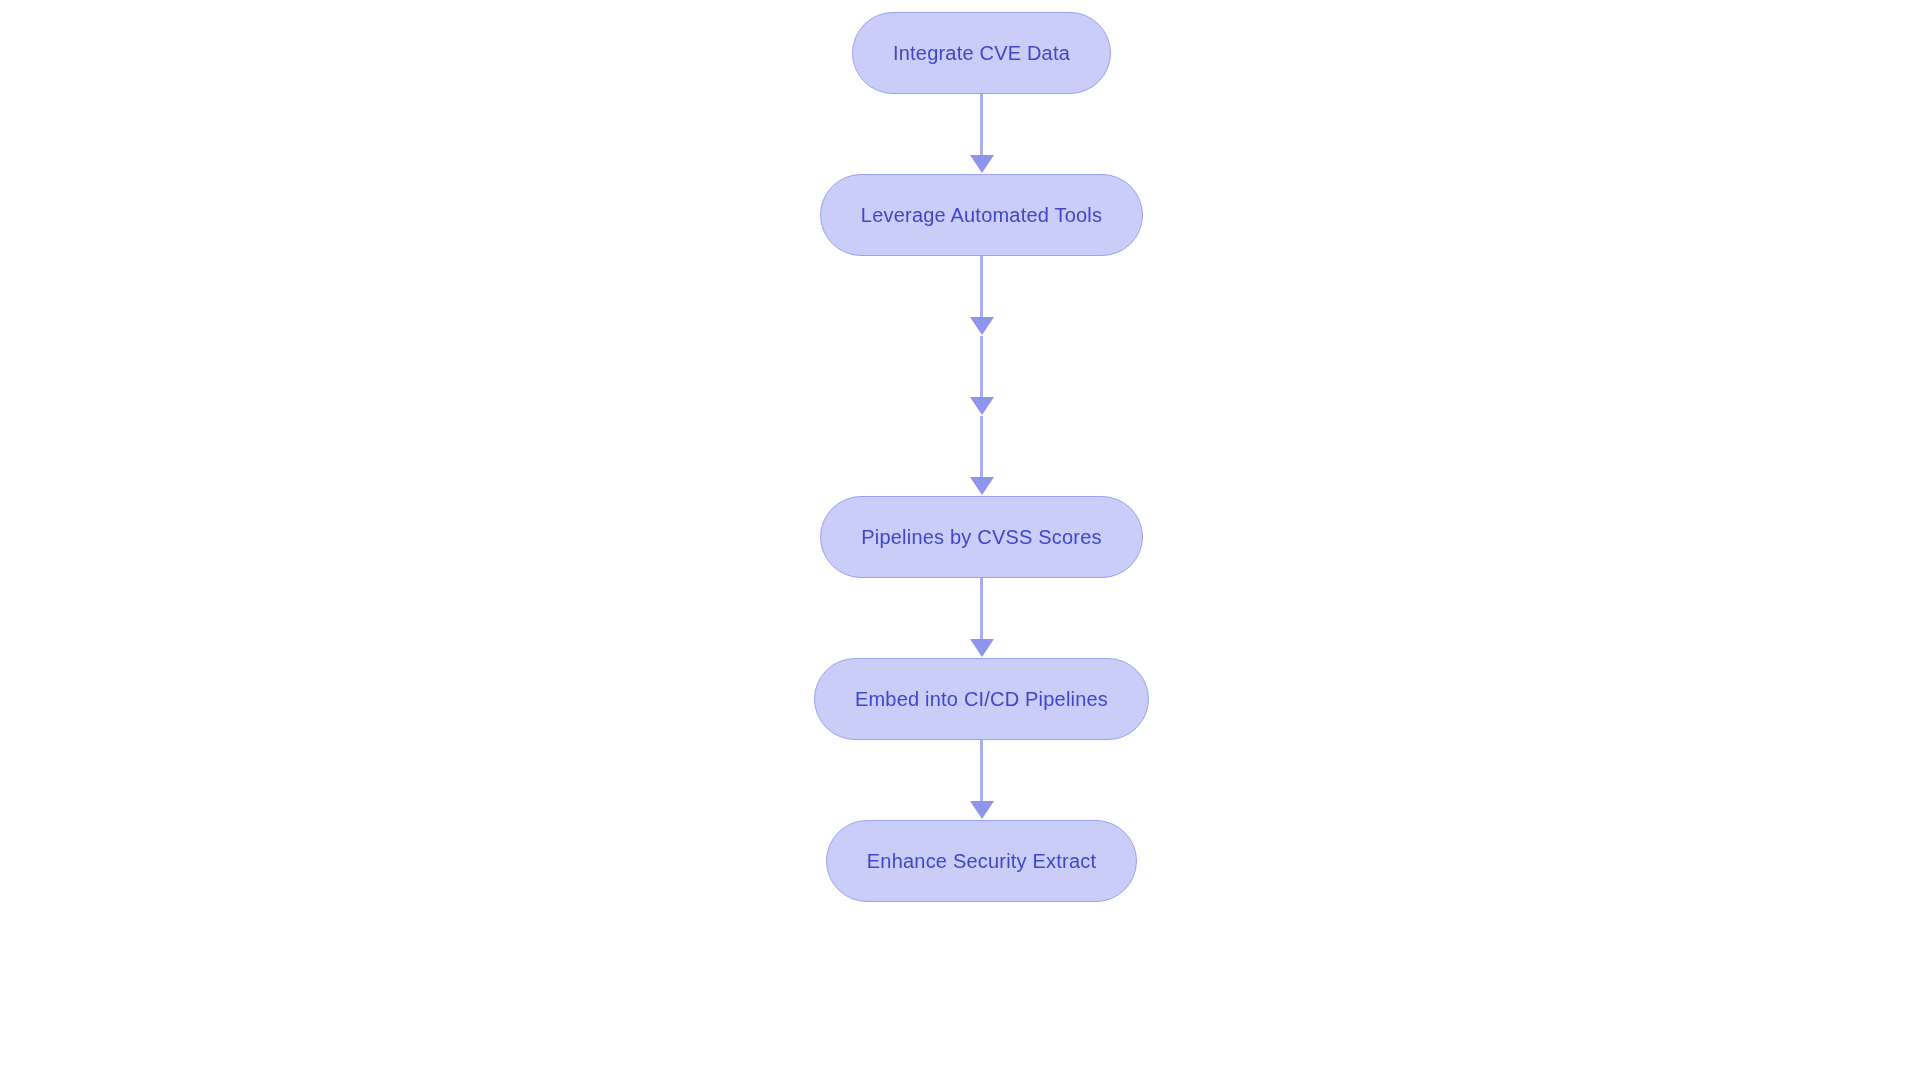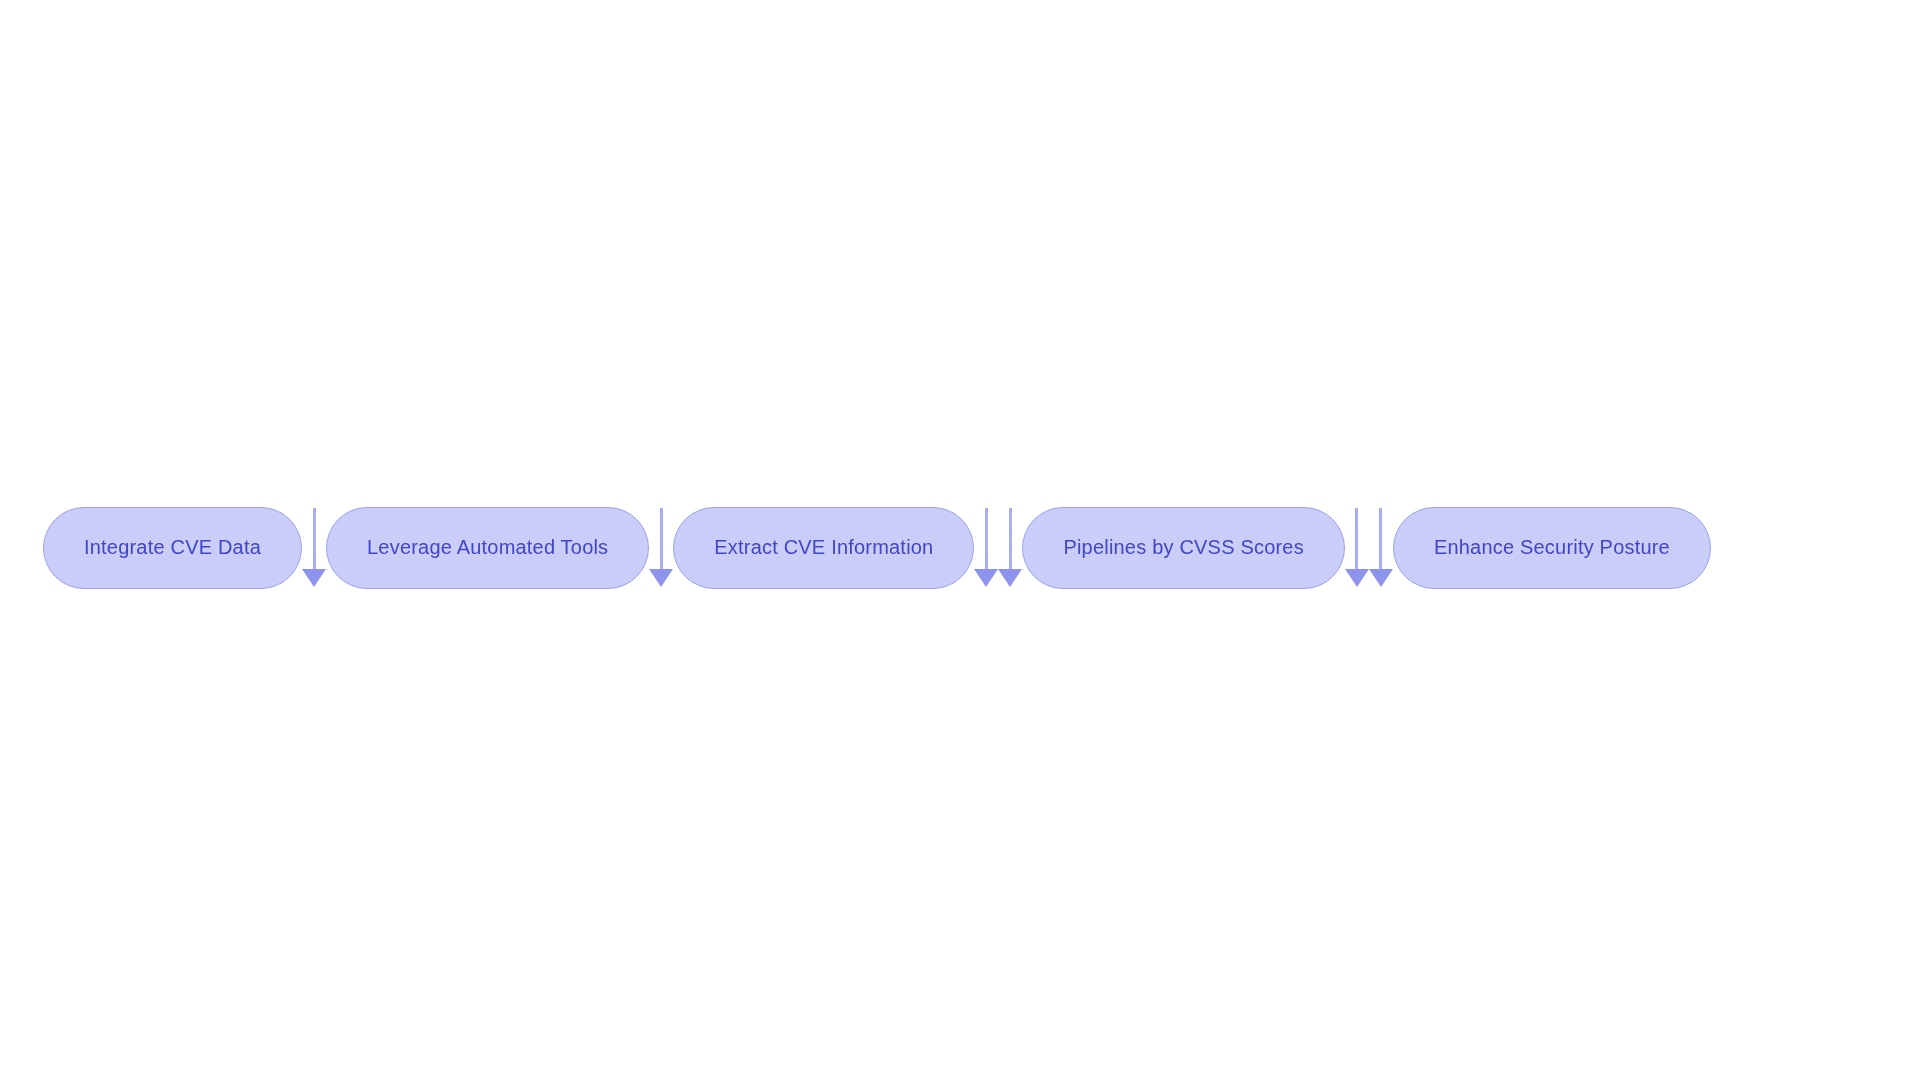--- a/index.html
+++ b/index.html
@@ -8,21 +8,21 @@
     height: 1083px;
     background: var(--background, #ffffff);
     font-family: "Liberation Sans", "DejaVu Sans", sans-serif;
     overflow: hidden;
   }
   .canvas {
     position: relative;
     width: 1920px;
     height: 1083px;
     display: flex;
-    flex-direction: row;
+    flex-direction: column;
     align-items: center;
     padding-top: 12px;
     padding-left: 43px;
   }
   .flow-node {
     height: 82px;
     min-width: 246px;
     padding: 0 40px;
     display: flex;
     align-items: center;
@@ -75,23 +75,20 @@
 
   <div class="flow-node">
     <span class="flow-node-label">Leverage Automated Tools</span>
   </div>
 
   <div class="connector">
     <div class="connector-line"></div>
     <div class="connector-head"></div>
   </div>
 
-  <div class="flow-node">
-    <span class="flow-node-label">Extract CVE Information</span>
-  </div>
 
   <div class="connector">
     <div class="connector-line"></div>
     <div class="connector-head"></div>
   </div>
 
 
   <div class="connector">
     <div class="connector-line"></div>
     <div class="connector-head"></div>
@@ -99,23 +96,26 @@
 
   <div class="flow-node">
     <span class="flow-node-label">Pipelines by CVSS Scores</span>
   </div>
 
   <div class="connector">
     <div class="connector-line"></div>
     <div class="connector-head"></div>
   </div>
 
+  <div class="flow-node">
+    <span class="flow-node-label">Embed into CI/CD Pipelines</span>
+  </div>
 
   <div class="connector">
     <div class="connector-line"></div>
     <div class="connector-head"></div>
   </div>
 
   <div class="flow-node">
-    <span class="flow-node-label">Enhance Security Posture</span>
+    <span class="flow-node-label">Enhance Security Extract</span>
   </div>
 
 </div>
 
 </body></html>

